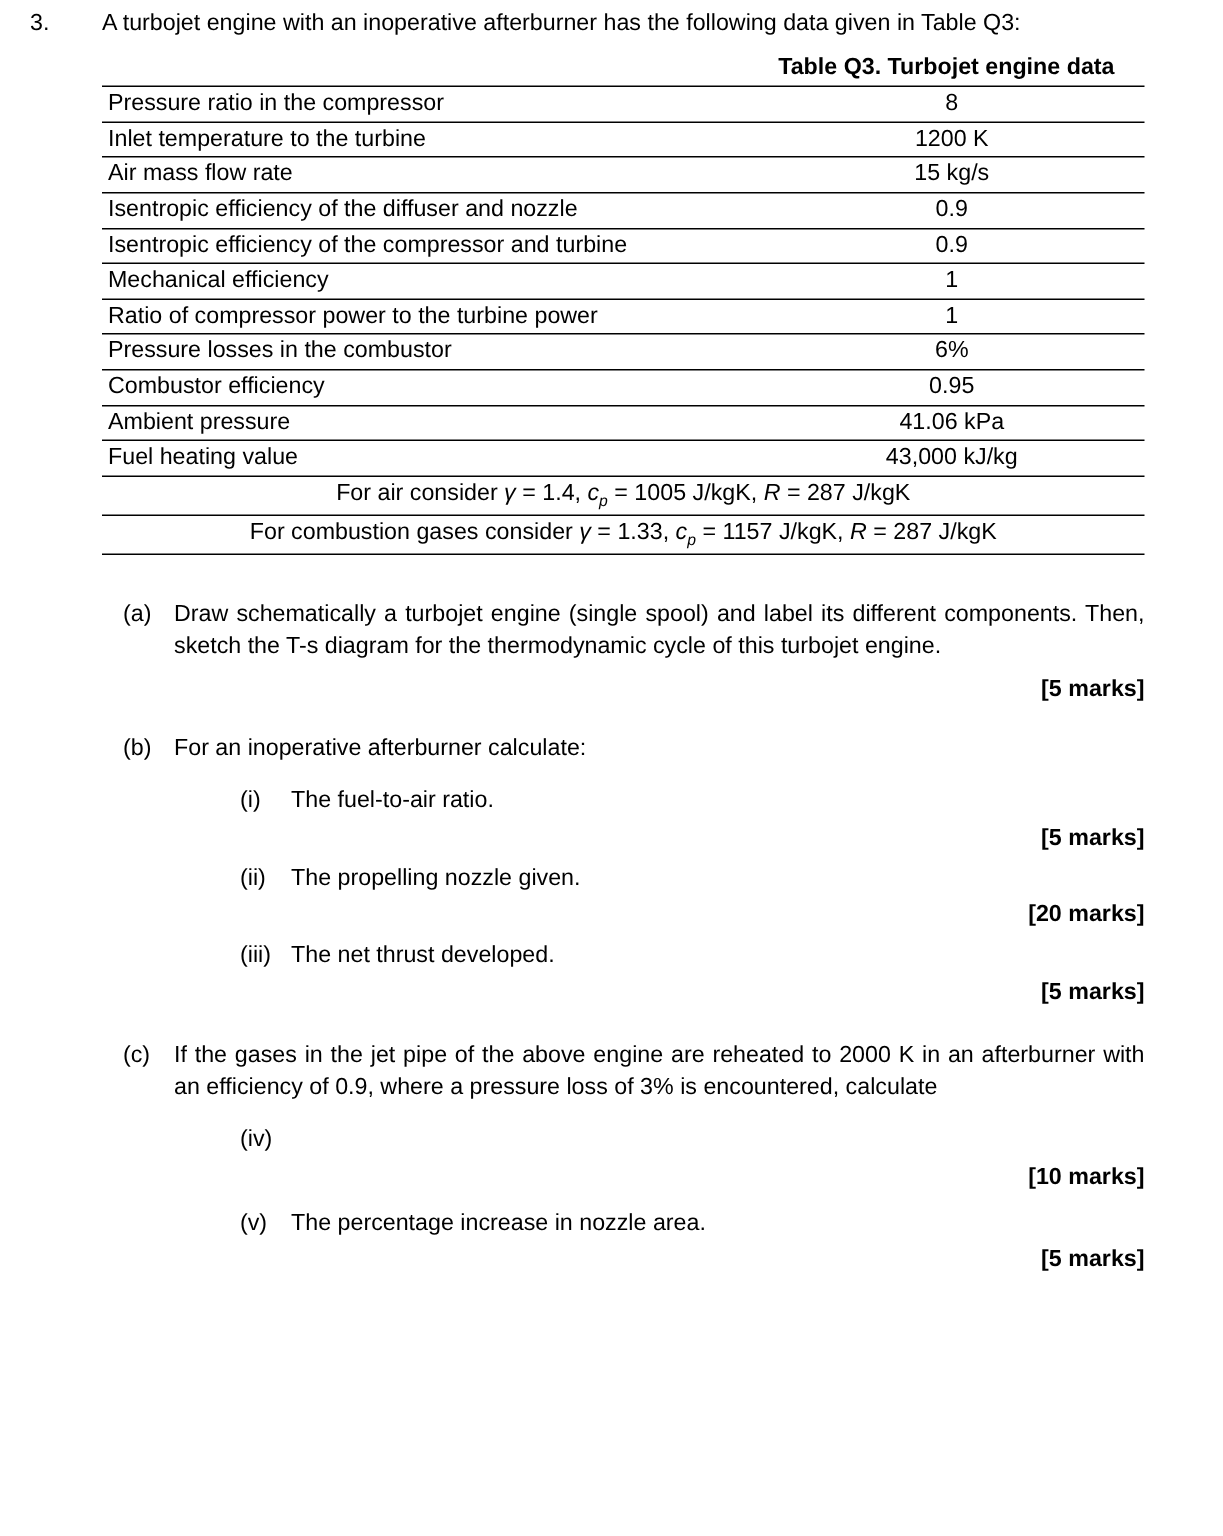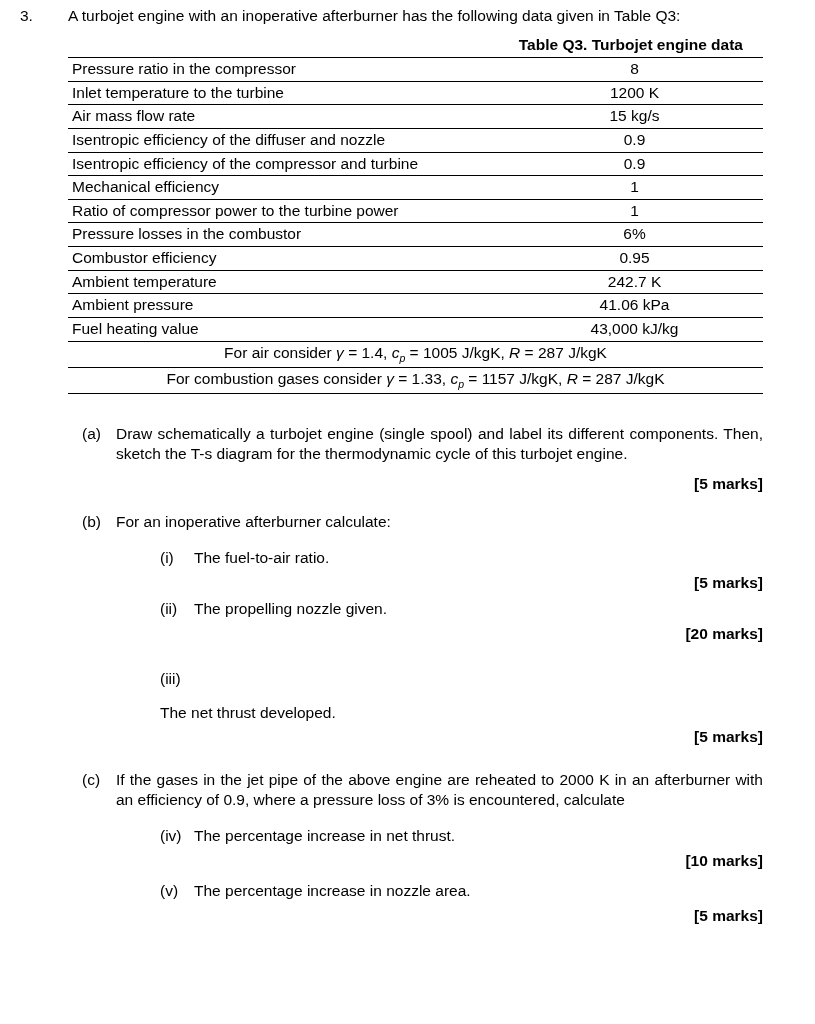--- a/index.html
+++ b/index.html
@@ -151,24 +151,20 @@
         </tr>
         <tr>
           <td class="label">Pressure losses in the combustor</td>
           <td class="value">6%</td>
         </tr>
         <tr>
           <td class="label">Combustor efficiency</td>
           <td class="value">0.95</td>
         </tr>
         <tr>
-          <td class="label">Ambient temperature</td>
-          <td class="value">242.7 K</td>
-        </tr>
-        <tr>
           <td class="label">Ambient pressure</td>
           <td class="value">41.06 kPa</td>
         </tr>
         <tr>
           <td class="label">Fuel heating value</td>
           <td class="value">43,000 kJ/kg</td>
         </tr>
         <tr>
           <td class="full" colspan="2">For air consider <i>γ</i> = 1.4, <i>c</i><sub><i>p</i></sub> = 1005 J/kgK, <i>R</i> = 287 J/kgK</td>
         </tr>
@@ -195,34 +191,33 @@
     <div class="sub-body">The fuel-to-air ratio.</div>
   </div>
   <div class="marks marks-tight">[5 marks]</div>
 
   <div class="sub" style="margin-top:6px;">
     <div class="sub-tag">(ii)</div>
     <div class="sub-body">The propelling nozzle given.</div>
   </div>
   <div class="marks marks-tight">[20 marks]</div>
 
-  <div class="sub" style="margin-top:24px;flex-direction:column;">
+  <div class="sub" style="margin-top:6px;">
     <div class="sub-tag">(iii)</div>
     <div class="sub-body">The net thrust developed.</div>
   </div>
   <div class="marks marks-tight">[5 marks]</div>
 
   <div class="part" style="margin-top:22px;">
     <div class="part-tag">(c)</div>
     <div class="part-body">If the gases in the jet pipe of the above engine are reheated to 2000 K in an afterburner with an efficiency of 0.9, where a pressure loss of 3% is encountered, calculate</div>
   </div>
 
   <div class="sub" style="">
     <div class="sub-tag">(iv)</div>
-    <div class="sub-body">The percentage increase in net thrust.</div>
   </div>
   <div class="marks marks-tight">[10 marks]</div>
 
   <div class="sub" style="margin-top:10px;">
     <div class="sub-tag">(v)</div>
     <div class="sub-body">The percentage increase in nozzle area.</div>
   </div>
   <div class="marks marks-tight">[5 marks]</div>
 
 </div>

